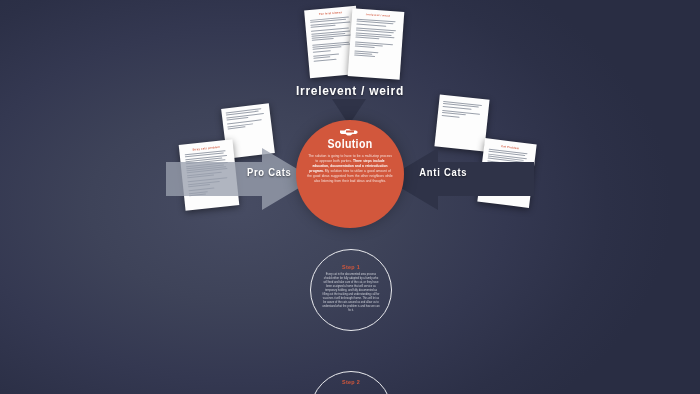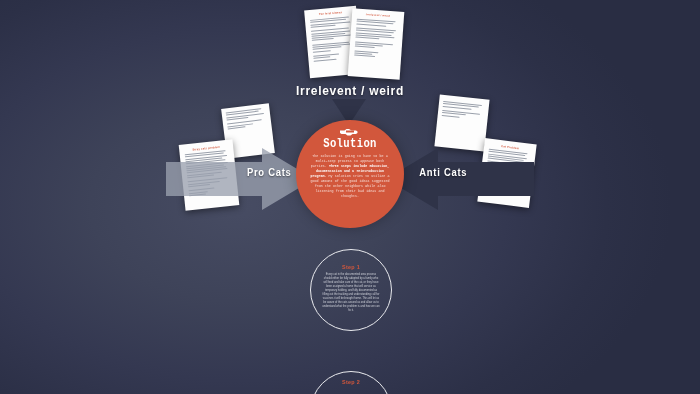--- a/index.html
+++ b/index.html
@@ -60,21 +60,20 @@
     position:absolute;left:332px;top:99px;width:0;height:0;
     border-left:17px solid transparent;border-right:17px solid transparent;
     border-top:26px solid #2f3348;
   }
   
   #solution-circle{
     position:absolute;left:296px;top:120px;width:108px;height:108px;
     border-radius:50%;background:#d2573c;
     box-shadow:0 0 14px rgba(0,0,0,.28);
     text-align:center;
-    font-family:Liberation Mono, monospace;
   }
   #solution-icon{
     margin:7px auto 0;width:22px;height:9px;display:block;
   }
   #solution-title{
     color:#ffffff;font-size:12px;font-weight:bold;letter-spacing:.4px;
     margin:1px 0 3px;transform:scaleX(.88);
   }
   #solution-body{
     color:#f7ded7;font-size:3.3px;line-height:1.52;

